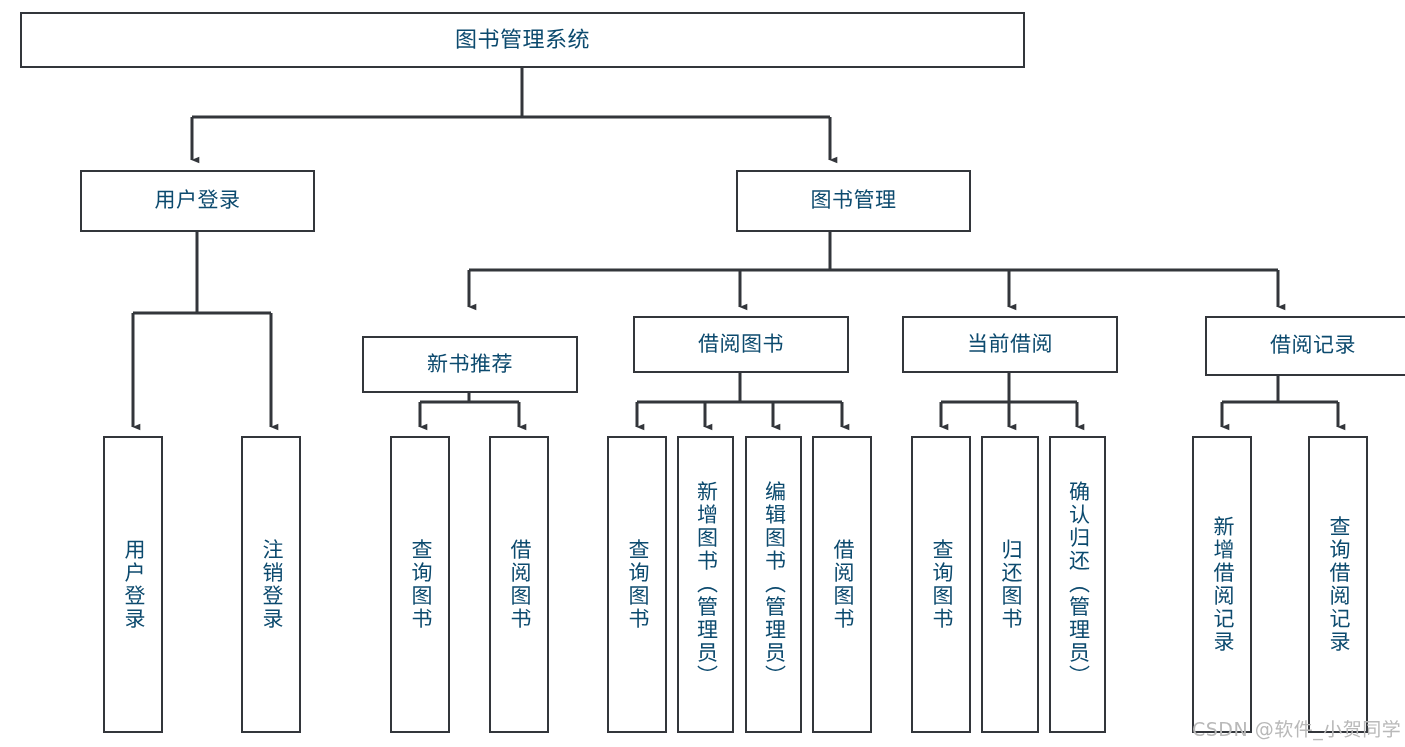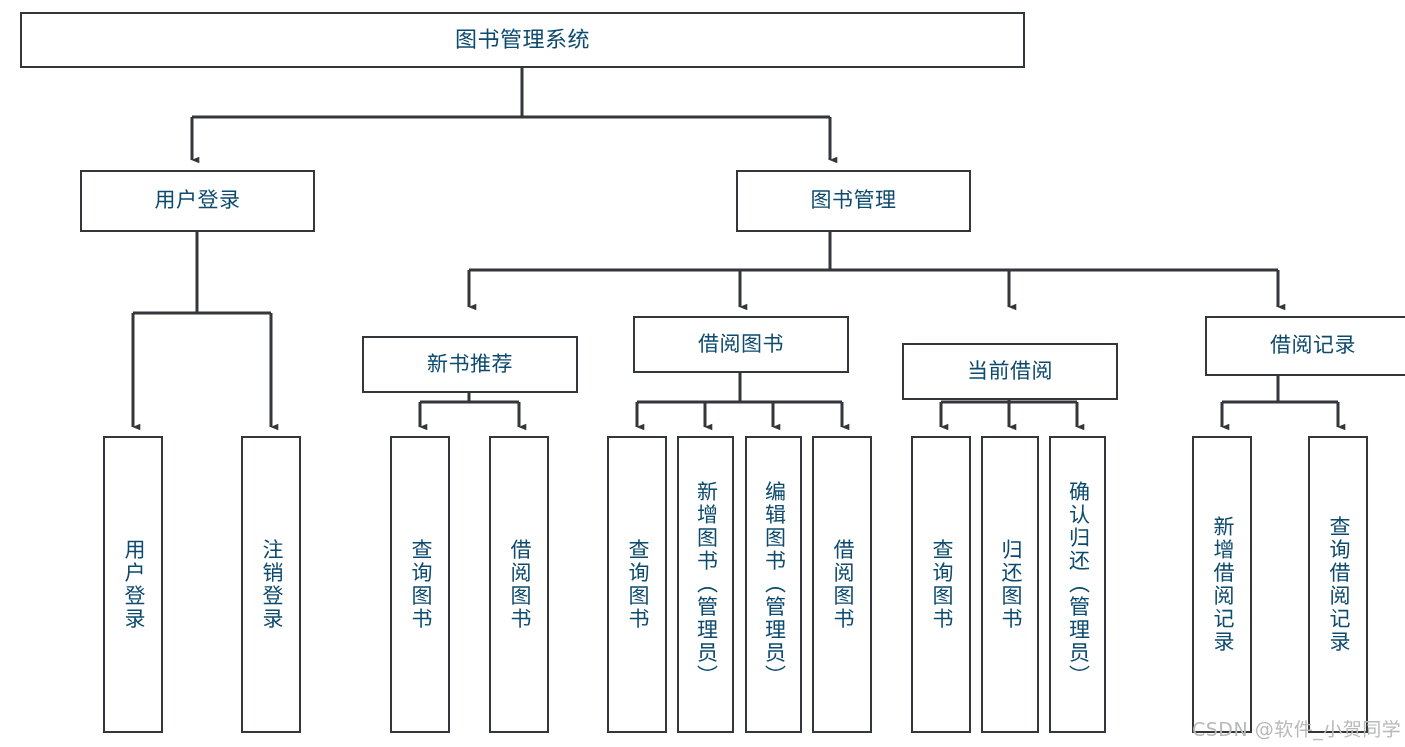--- a/index.html
+++ b/index.html
@@ -150,21 +150,21 @@
   <div class="node h" style="left:712px; top:170px; width:235px; height:62px;margin-left:24px;">
     <span class="label">图书管理</span>
   </div>
 
   <div class="node h" style="left:362px; top:316px; width:216px; height:57px;margin-top:20px;">
     <span class="label">新书推荐</span>
   </div>
   <div class="node h" style="left:633px; top:316px; width:216px; height:57px;">
     <span class="label">借阅图书</span>
   </div>
-  <div class="node h" style="left:902px; top:316px; width:216px; height:57px;margin-top:27px;">
+  <div class="node h" style="left:902px; top:316px; width:216px; height:57px;">
     <span class="label">当前借阅</span>
   </div>
   <div class="node h" style="left:1205px; top:316px; width:216px; height:60px;justify-content:center;">
     <span class="label">借阅记录</span>
   </div>
 
   <div class="node v" style="left:103px; top:436px; width:60px; height:297px;">
     <span class="label">用户登录</span>
   </div>
   <div class="node v" style="left:241px; top:436px; width:60px; height:297px;">

